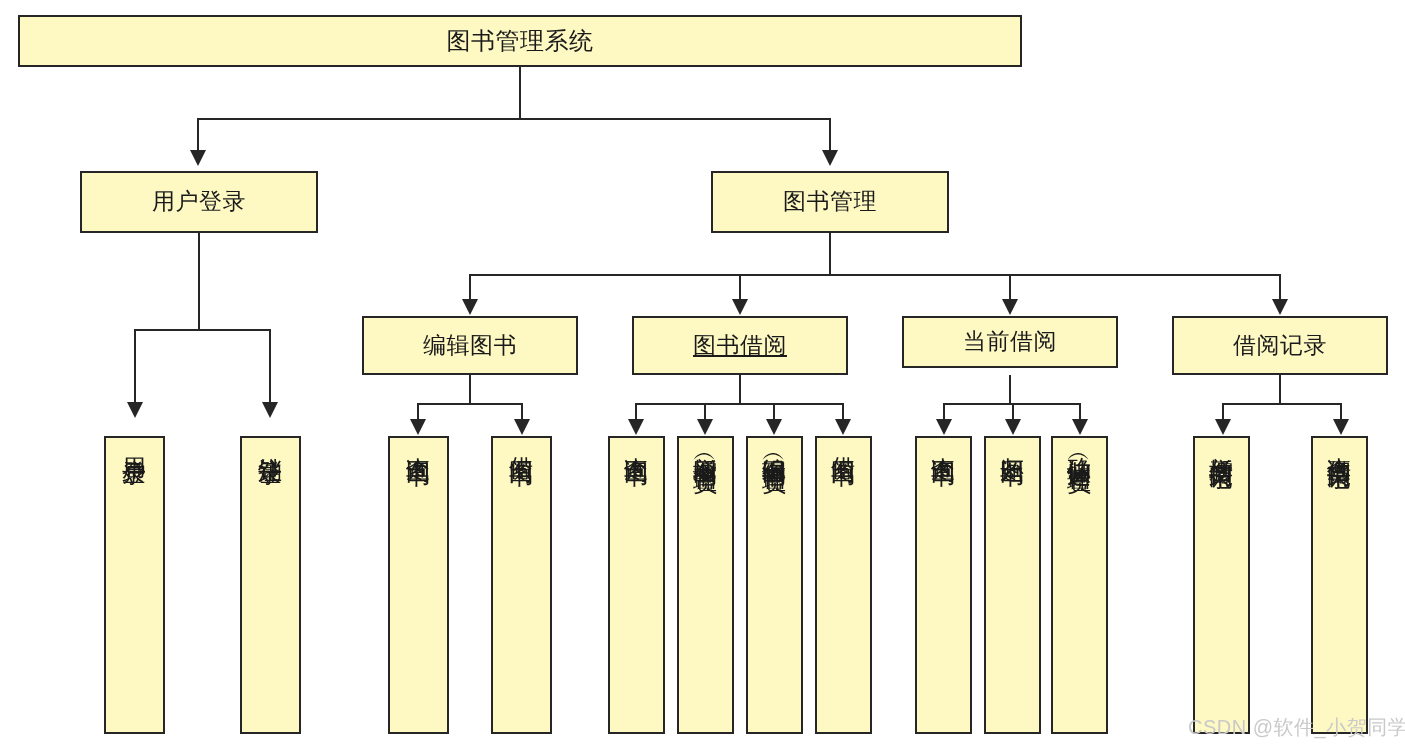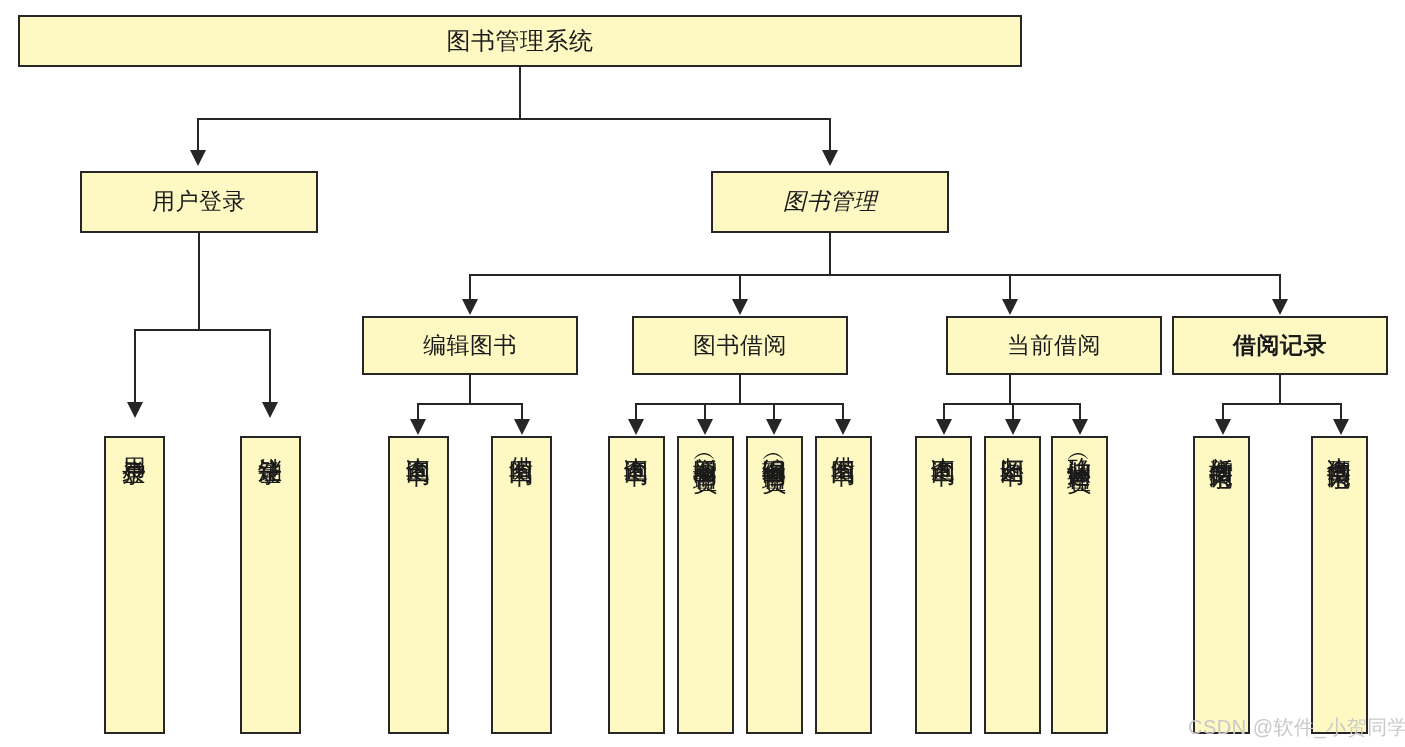--- a/index.html
+++ b/index.html
@@ -99,21 +99,21 @@
   <div class="vline" style="left:197px; top:118px; width:2px; height:35px;"></div>
   <div class="arrow" style="left:190px; top:150px;"></div>
 
   <div class="vline" style="left:829px; top:118px; width:2px; height:35px;"></div>
   <div class="arrow" style="left:822px; top:150px;"></div>
 
   <div class="node h" style="left:80px; top:171px; width:238px; height:62px;">
     <span class="lbl">用户登录</span>
   </div>
 
-  <div class="node h" style="left:711px; top:171px; width:238px; height:62px;font-style:italic;">
+  <div class="node h" style="left:711px; top:171px; width:238px; height:62px;">
     <span class="lbl">图书管理</span>
   </div>
 
   <div class="vline" style="left:198px; top:233px; width:2px; height:97px;"></div>
   <div class="hline" style="left:134px; top:329px; width:137px; height:2px;"></div>
   <div class="vline" style="left:134px; top:329px; width:2px; height:75px;"></div>
   <div class="arrow" style="left:127px; top:402px;"></div>
   <div class="vline" style="left:269px; top:329px; width:2px; height:75px;"></div>
   <div class="arrow" style="left:262px; top:402px;"></div>
 
@@ -124,27 +124,27 @@
   <div class="vline" style="left:739px; top:274px; width:2px; height:28px;"></div>
   <div class="arrow" style="left:732px; top:299px;"></div>
   <div class="vline" style="left:1009px; top:274px; width:2px; height:28px;"></div>
   <div class="arrow" style="left:1002px; top:299px;"></div>
   <div class="vline" style="left:1279px; top:274px; width:2px; height:28px;"></div>
   <div class="arrow" style="left:1272px; top:299px;"></div>
 
   <div class="node h" style="left:362px; top:316px; width:216px; height:59px;">
     <span class="lbl">编辑图书</span>
   </div>
-  <div class="node h" style="left:632px; top:316px; width:216px; height:59px;">
+  <div class="node h" style="left:632px; top:316px; width:216px; height:59px;text-decoration:underline;">
     <span class="lbl">图书借阅</span>
   </div>
-  <div class="node h" style="left:902px; top:316px; width:216px; height:59px;margin-left:44px;">
+  <div class="node h" style="left:902px; top:316px; width:216px; height:52px;">
     <span class="lbl">当前借阅</span>
   </div>
-  <div class="node h" style="left:1172px; top:316px; width:216px; height:59px;font-weight:bold;">
+  <div class="node h" style="left:1172px; top:316px; width:216px; height:59px;">
     <span class="lbl">借阅记录</span>
   </div>
 
   <div class="vline" style="left:469px; top:375px; width:2px; height:29px;"></div>
   <div class="hline" style="left:417px; top:403px; width:106px; height:2px;"></div>
   <div class="vline" style="left:417px; top:403px; width:2px; height:18px;"></div>
   <div class="arrow" style="left:410px; top:419px;"></div>
   <div class="vline" style="left:521px; top:403px; width:2px; height:18px;"></div>
   <div class="arrow" style="left:514px; top:419px;"></div>
 

